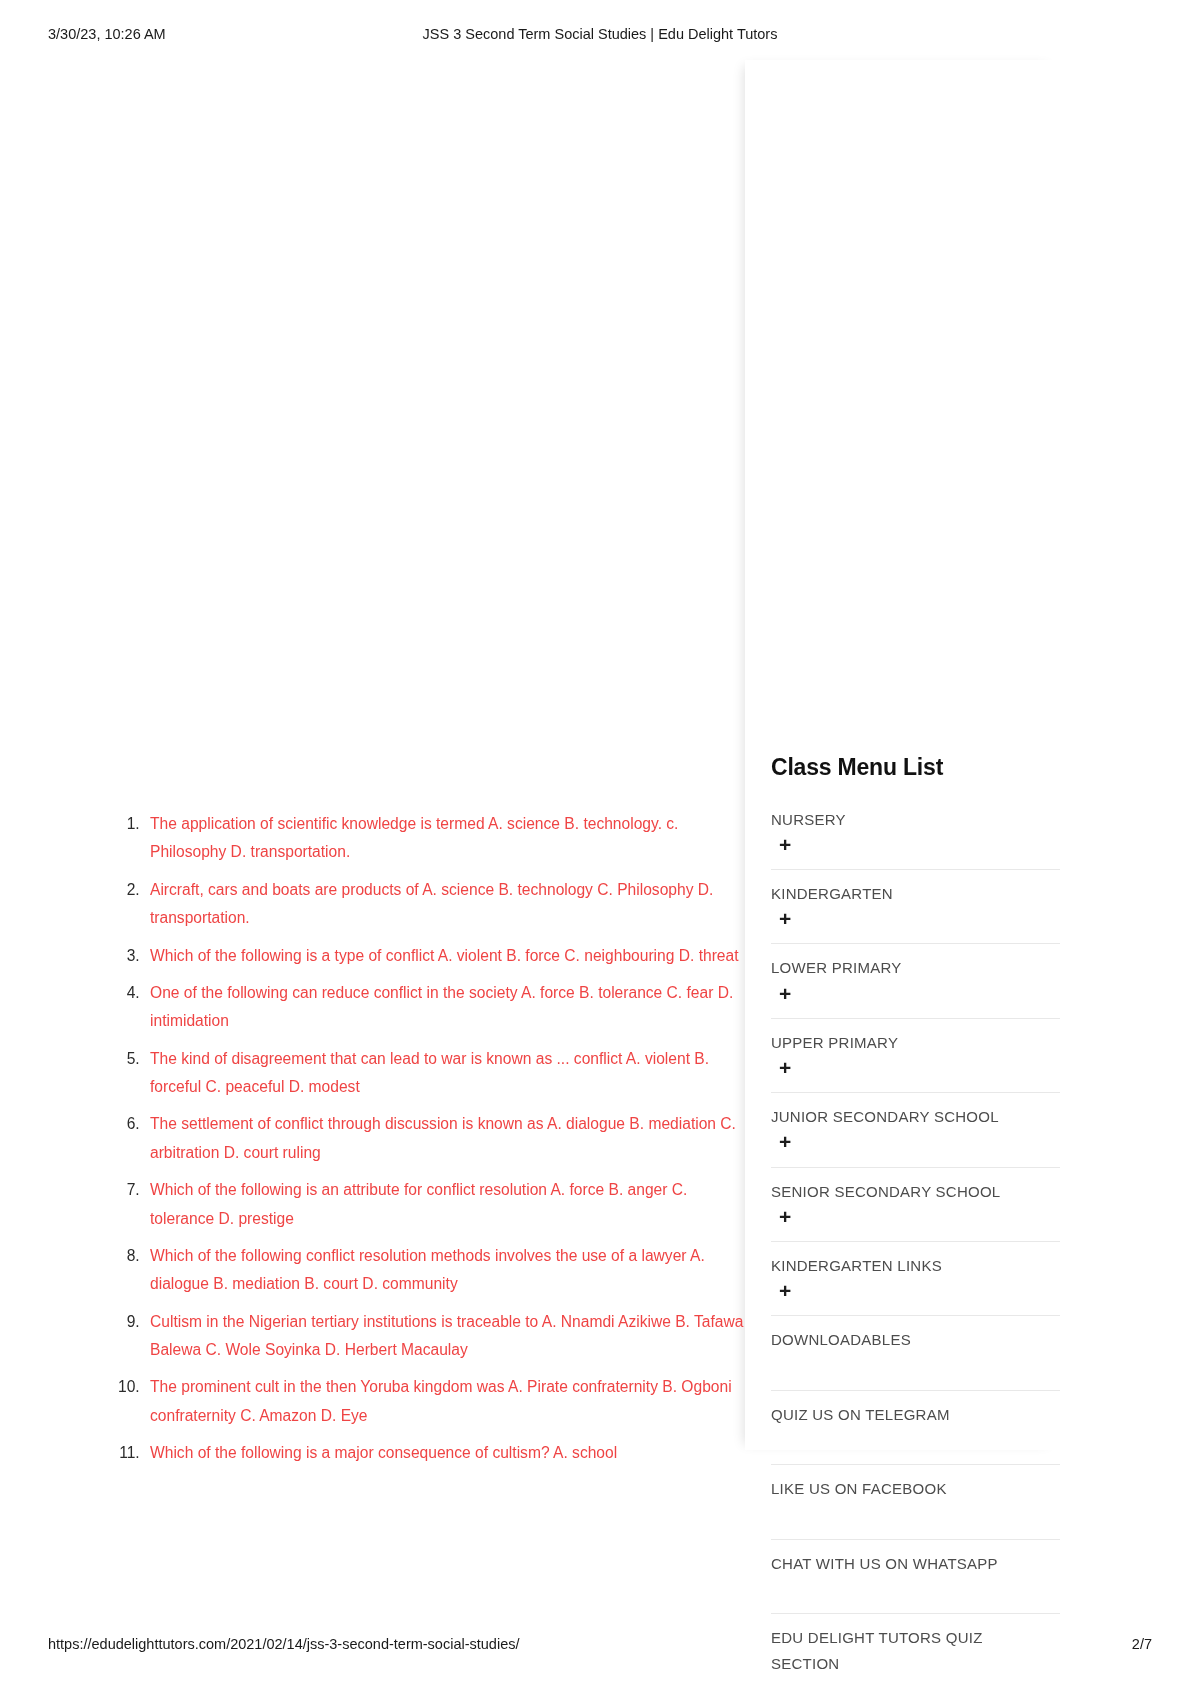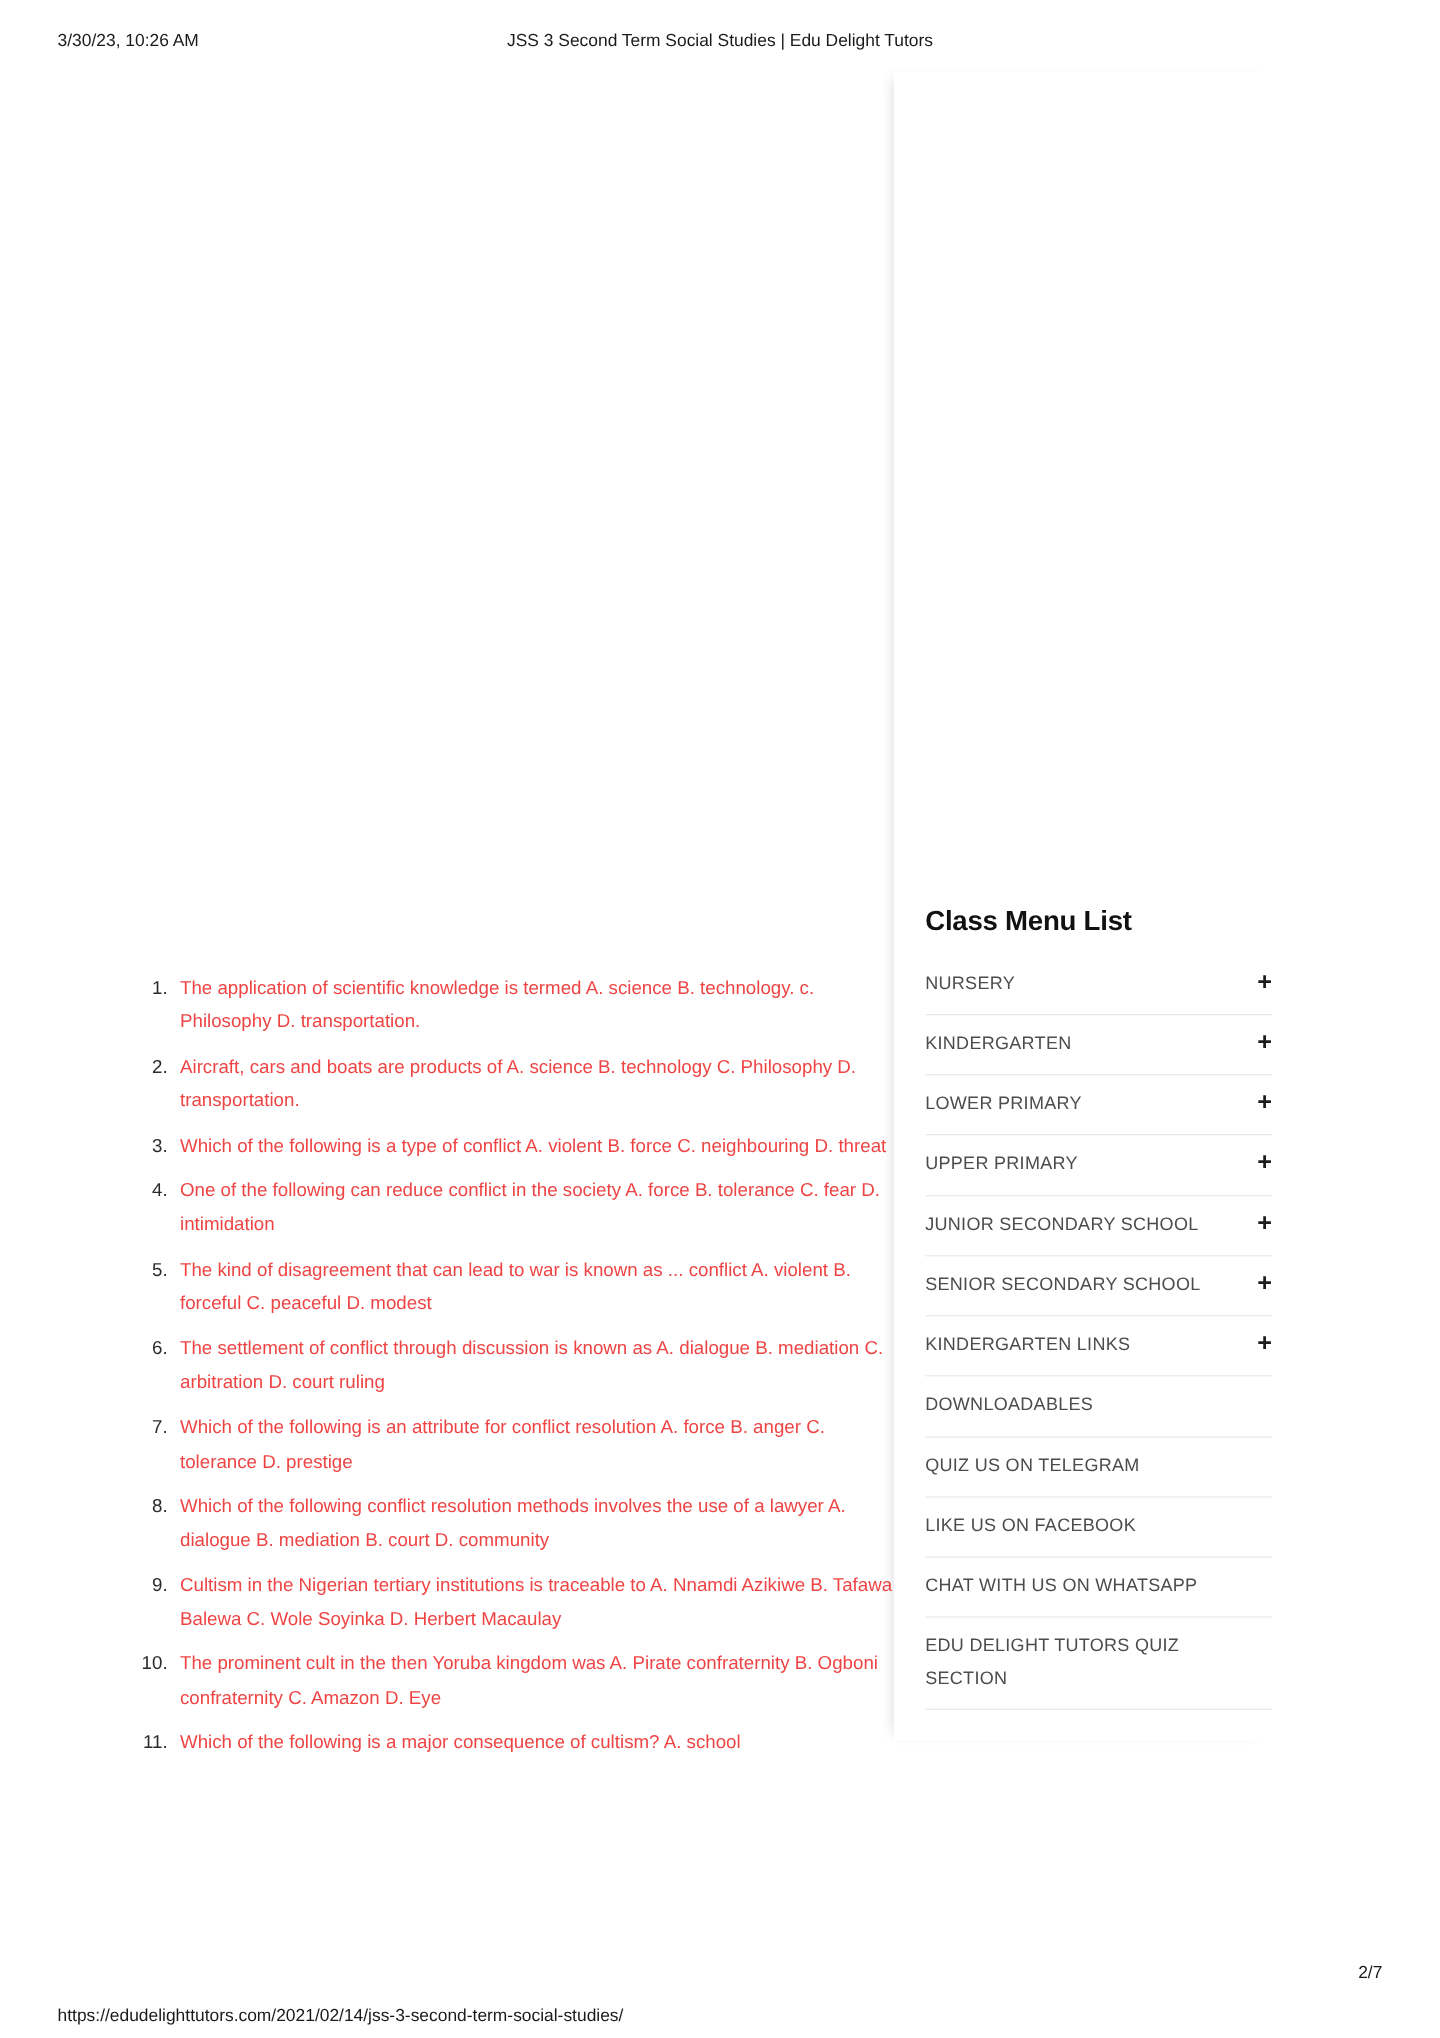--- a/index.html
+++ b/index.html
@@ -49,21 +49,20 @@
     width: 1200px;
     height: 20px;
     font-size: 14.5px;
     color: #1a1a1a;
   }
   .print-footer .pf-url {
     position: absolute;
     left: 48px;
     top: 0;
     white-space: nowrap;
-    margin-top: 36px;
   }
   .print-footer .pf-page {
     position: absolute;
     right: 48px;
     top: 0;
     white-space: nowrap;
   }
 
   
   .page-canvas {
@@ -107,20 +106,21 @@
     width: 289px;
   }
   .menu-item {
     display: flex;
     align-items: flex-start;
     justify-content: space-between;
     border-bottom: 1px solid #e8e8e8;
     padding: 11px 0 12px 0;
     min-height: 24px;
     box-sizing: border-box;
+    flex-direction: column;
   }
   .menu-item:first-child {
     padding-top: 3px;
   }
   .menu-label {
     font-size: 15px;
     color: #4c4c4c;
     letter-spacing: 0.25px;
     line-height: 1.75;
     max-width: 240px;

